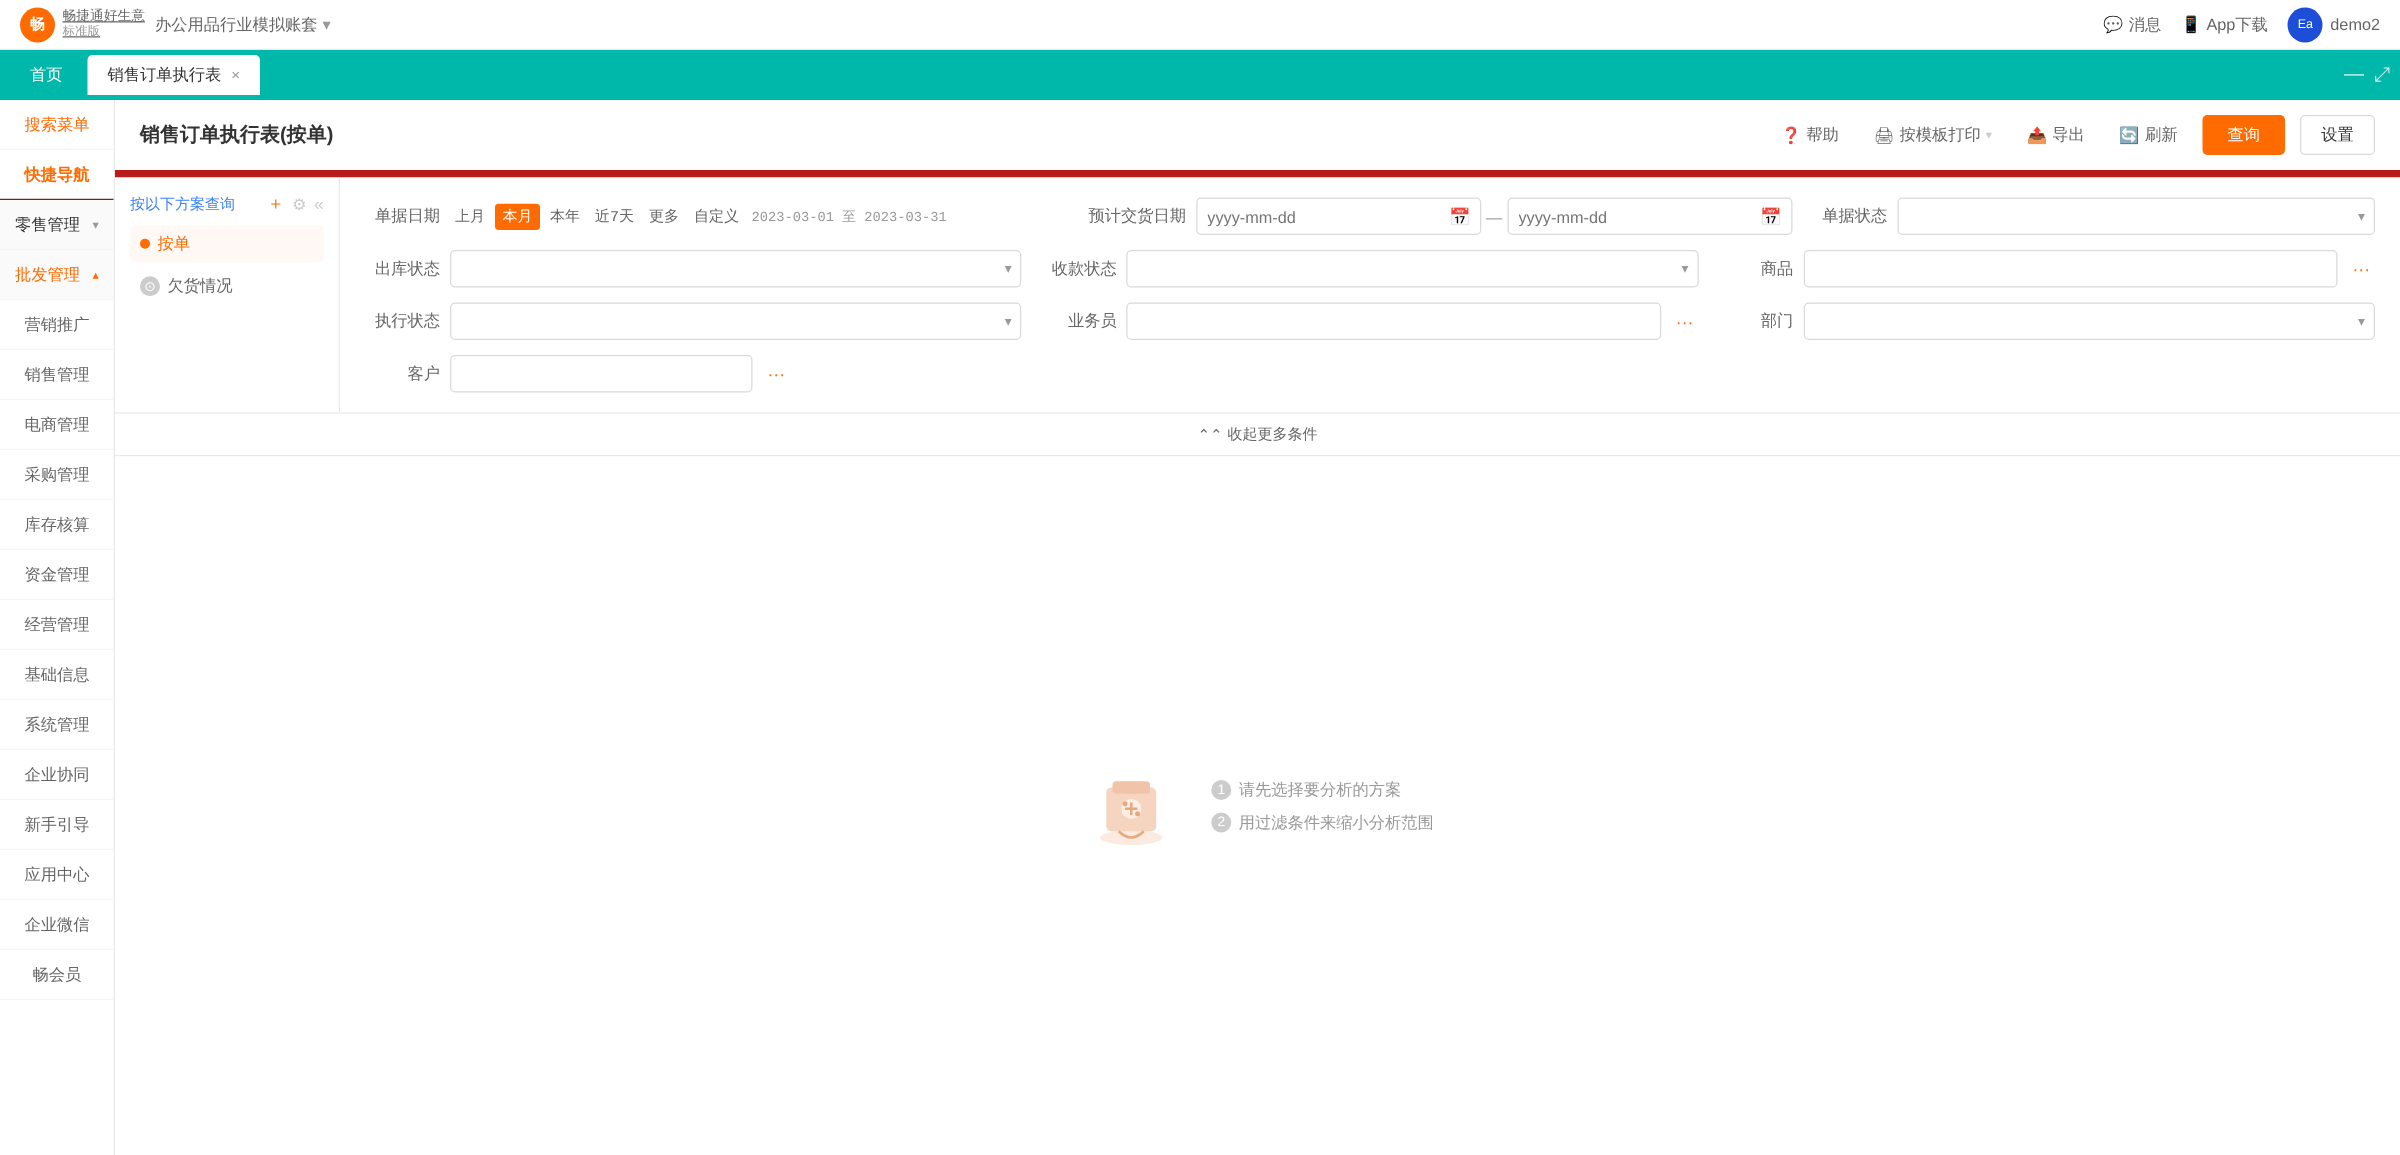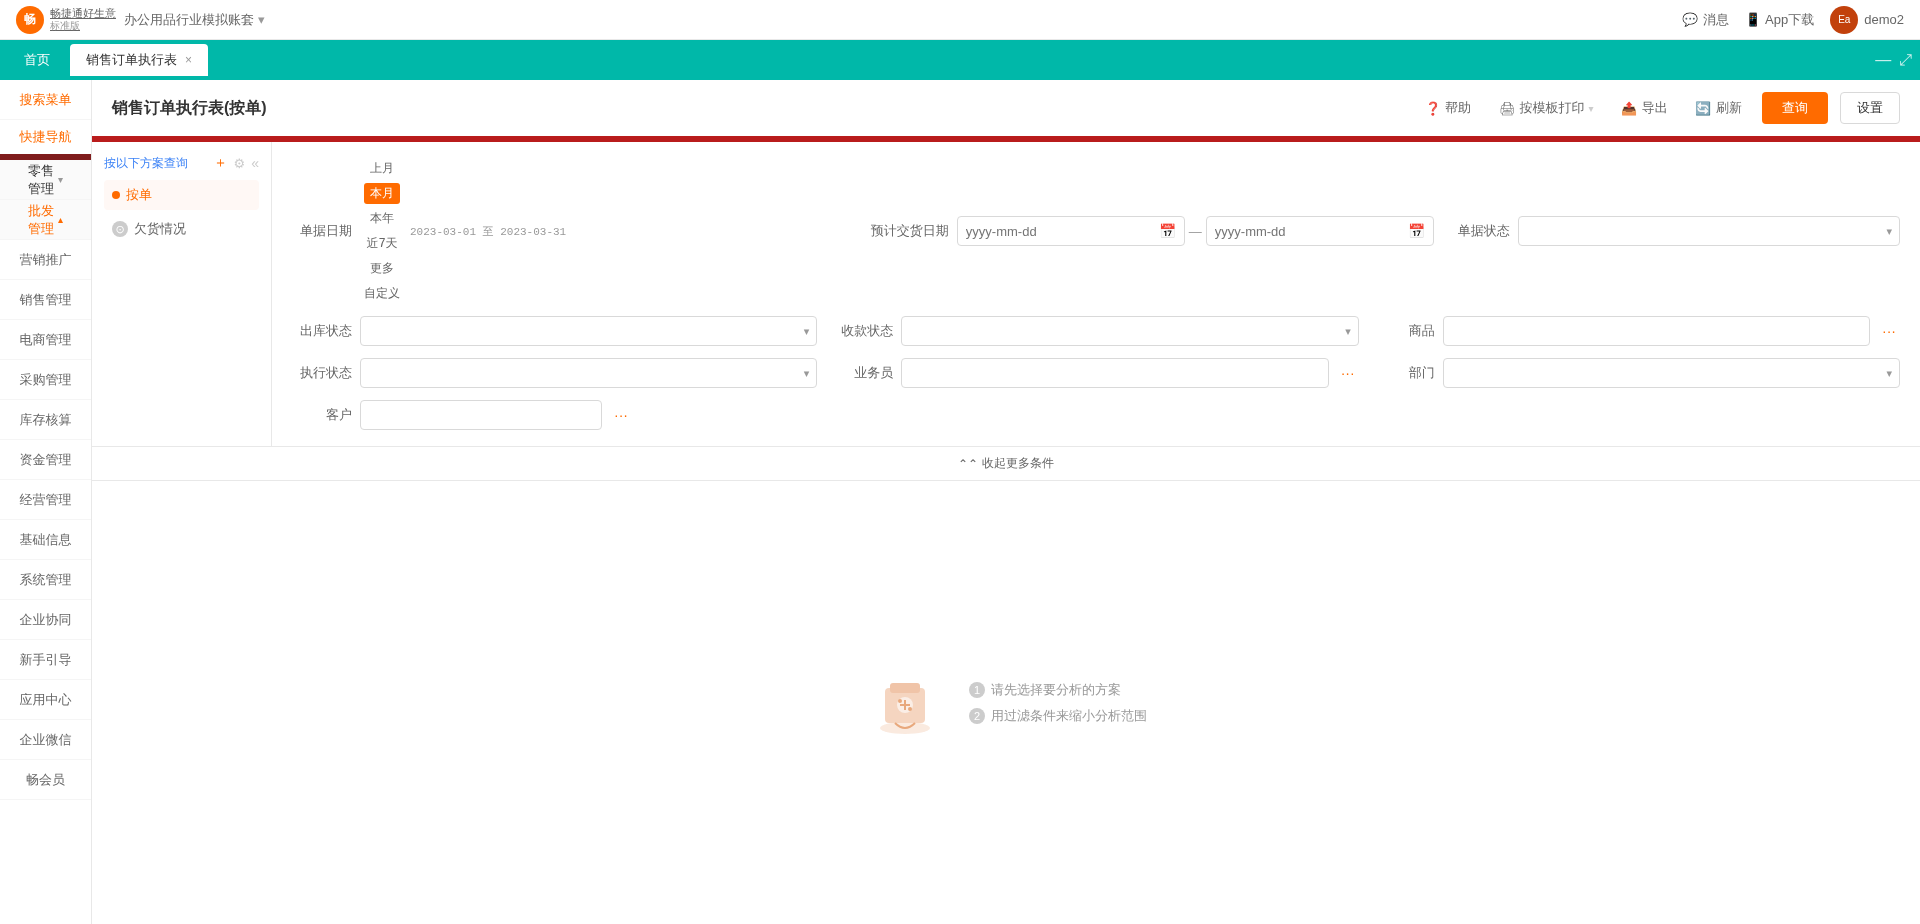--- a/index.html
+++ b/index.html
@@ -16,21 +16,21 @@
       border-bottom: 1px solid #e8e8e8;
       flex-shrink: 0;
     }
     .top-bar-left { display: flex; align-items: center; gap: 8px; }
     .logo-area { display: flex; align-items: center; gap: 6px; }
     .logo-icon { width: 28px; height: 28px; background: #ff6b00; border-radius: 50%; display: flex; align-items: center; justify-content: center; color: #fff; font-size: 12px; font-weight: bold; }
     .logo-text { font-size: 11px; color: #666; line-height: 1.2; text-decoration: underline; }
     .breadcrumb-area { display: flex; align-items: center; gap: 4px; color: #666; font-size: 13px; }
     .top-bar-right { display: flex; align-items: center; gap: 16px; }
     .top-bar-action { display: flex; align-items: center; gap: 4px; color: #666; font-size: 13px; cursor: pointer; }
-    .user-avatar { width: 28px; height: 28px; border-radius: 50%; background: #c2410c; display: flex; align-items: center; justify-content: center; color: #fff; font-size: 11px; overflow: hidden; text-align: center; }
+    .user-avatar { width: 28px; height: 28px; border-radius: 50%; background: #1d4ed8; display: flex; align-items: center; justify-content: center; color: #fff; font-size: 11px; overflow: hidden; text-align: center; }
 
     
     .tab-bar {
       height: 40px;
       background: #00b8a9;
       display: flex;
       align-items: center;
       padding: 0 8px;
       flex-shrink: 0;
       gap: 4px;
@@ -97,33 +97,34 @@
       padding: 0 8px;
     }
     .sidebar-nav-header {
       height: 40px;
       display: flex;
       align-items: center;
       justify-content: center;
       font-size: 13px;
       color: #ff6b00;
       cursor: pointer;
-      border-bottom: 6px solid #7f1d1d;
+      border-bottom: 1px solid #7f1d1d;
       padding: 0 8px;
+      font-weight: bold;
     }
     .sidebar-section-header {
       height: 40px;
       display: flex;
       align-items: center;
       justify-content: space-between;
       font-size: 13px;
       color: #333;
       cursor: pointer;
       border-bottom: 1px solid #f5f5f5;
-      padding: 0 28px;
+      padding: 0 12px;
       background: #fafafa;
     }
 
     
     .content-area {
       flex: 1;
       overflow-y: auto;
       background: #f5f5f5;
       display: flex;
       flex-direction: column;
@@ -322,21 +323,20 @@
       transform: translateY(-50%);
       color: #999;
       pointer-events: none;
       font-size: 11px;
     }
     .filter-date-shortcuts {
       display: flex;
       align-items: center;
       gap: 4px;
       margin-bottom: 0;
-      flex-direction: column;
     }
     .date-shortcut {
       font-size: 12px;
       color: #666;
       cursor: pointer;
       padding: 2px 4px;
       border-radius: 2px;
     }
     .date-shortcut.active {
       background: #ff6b00;

